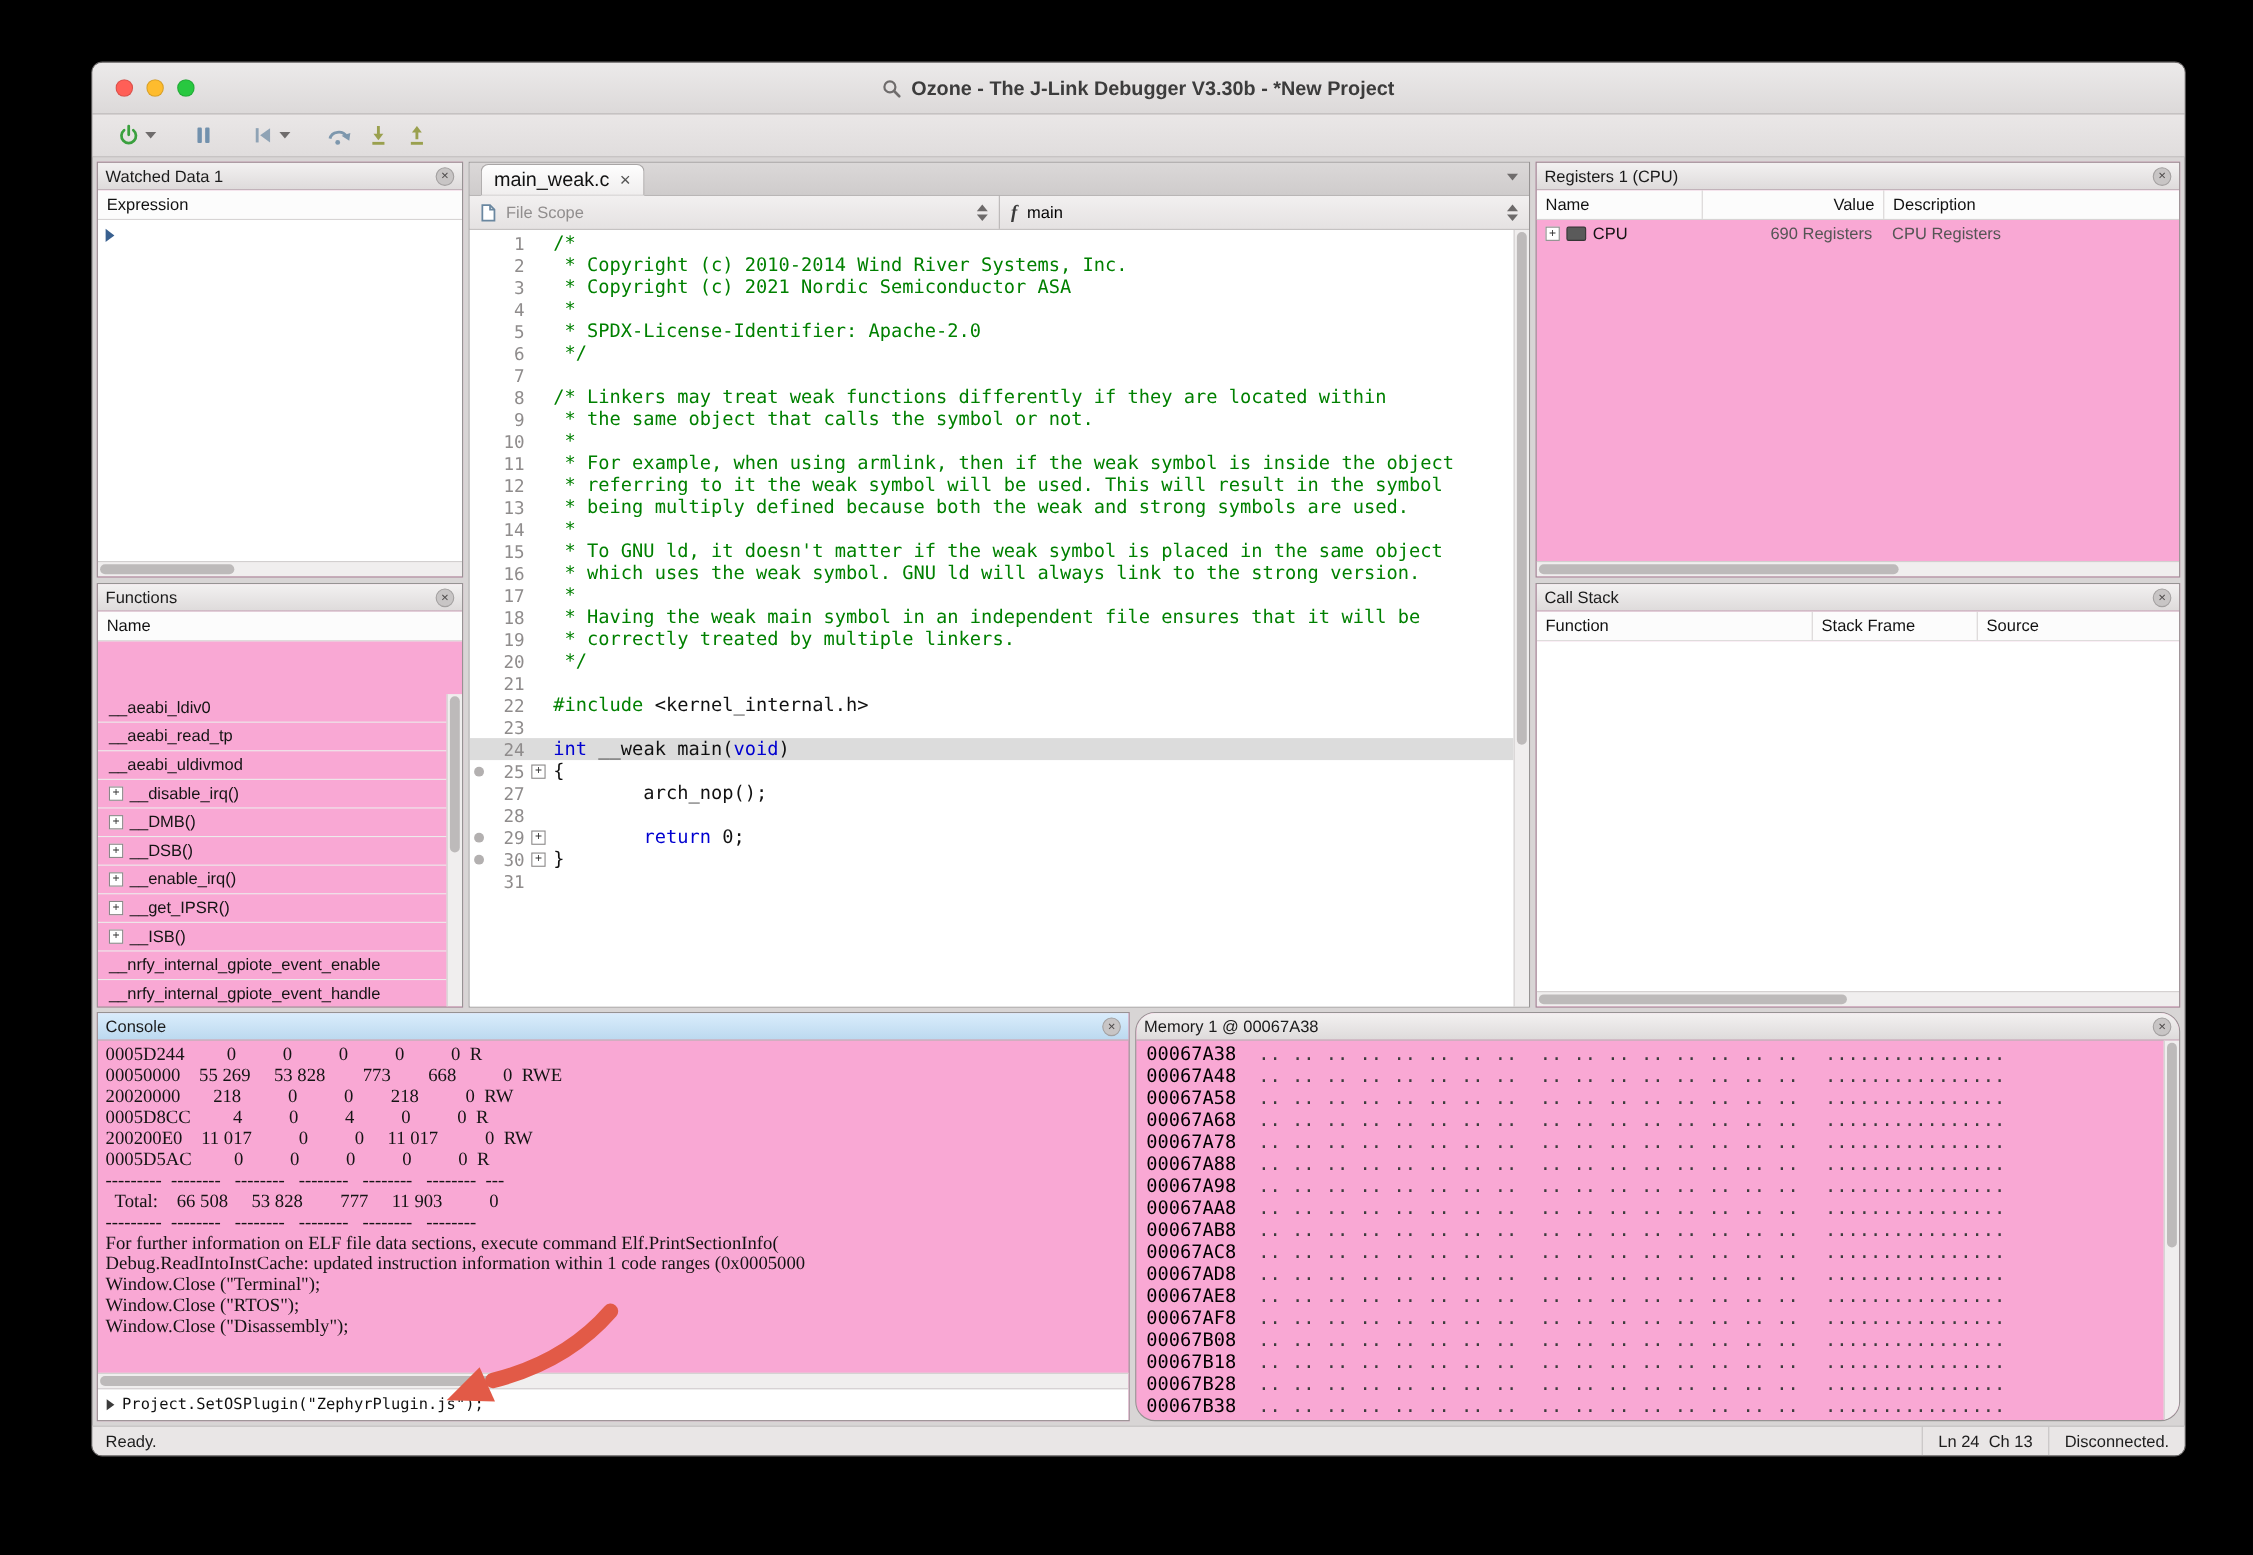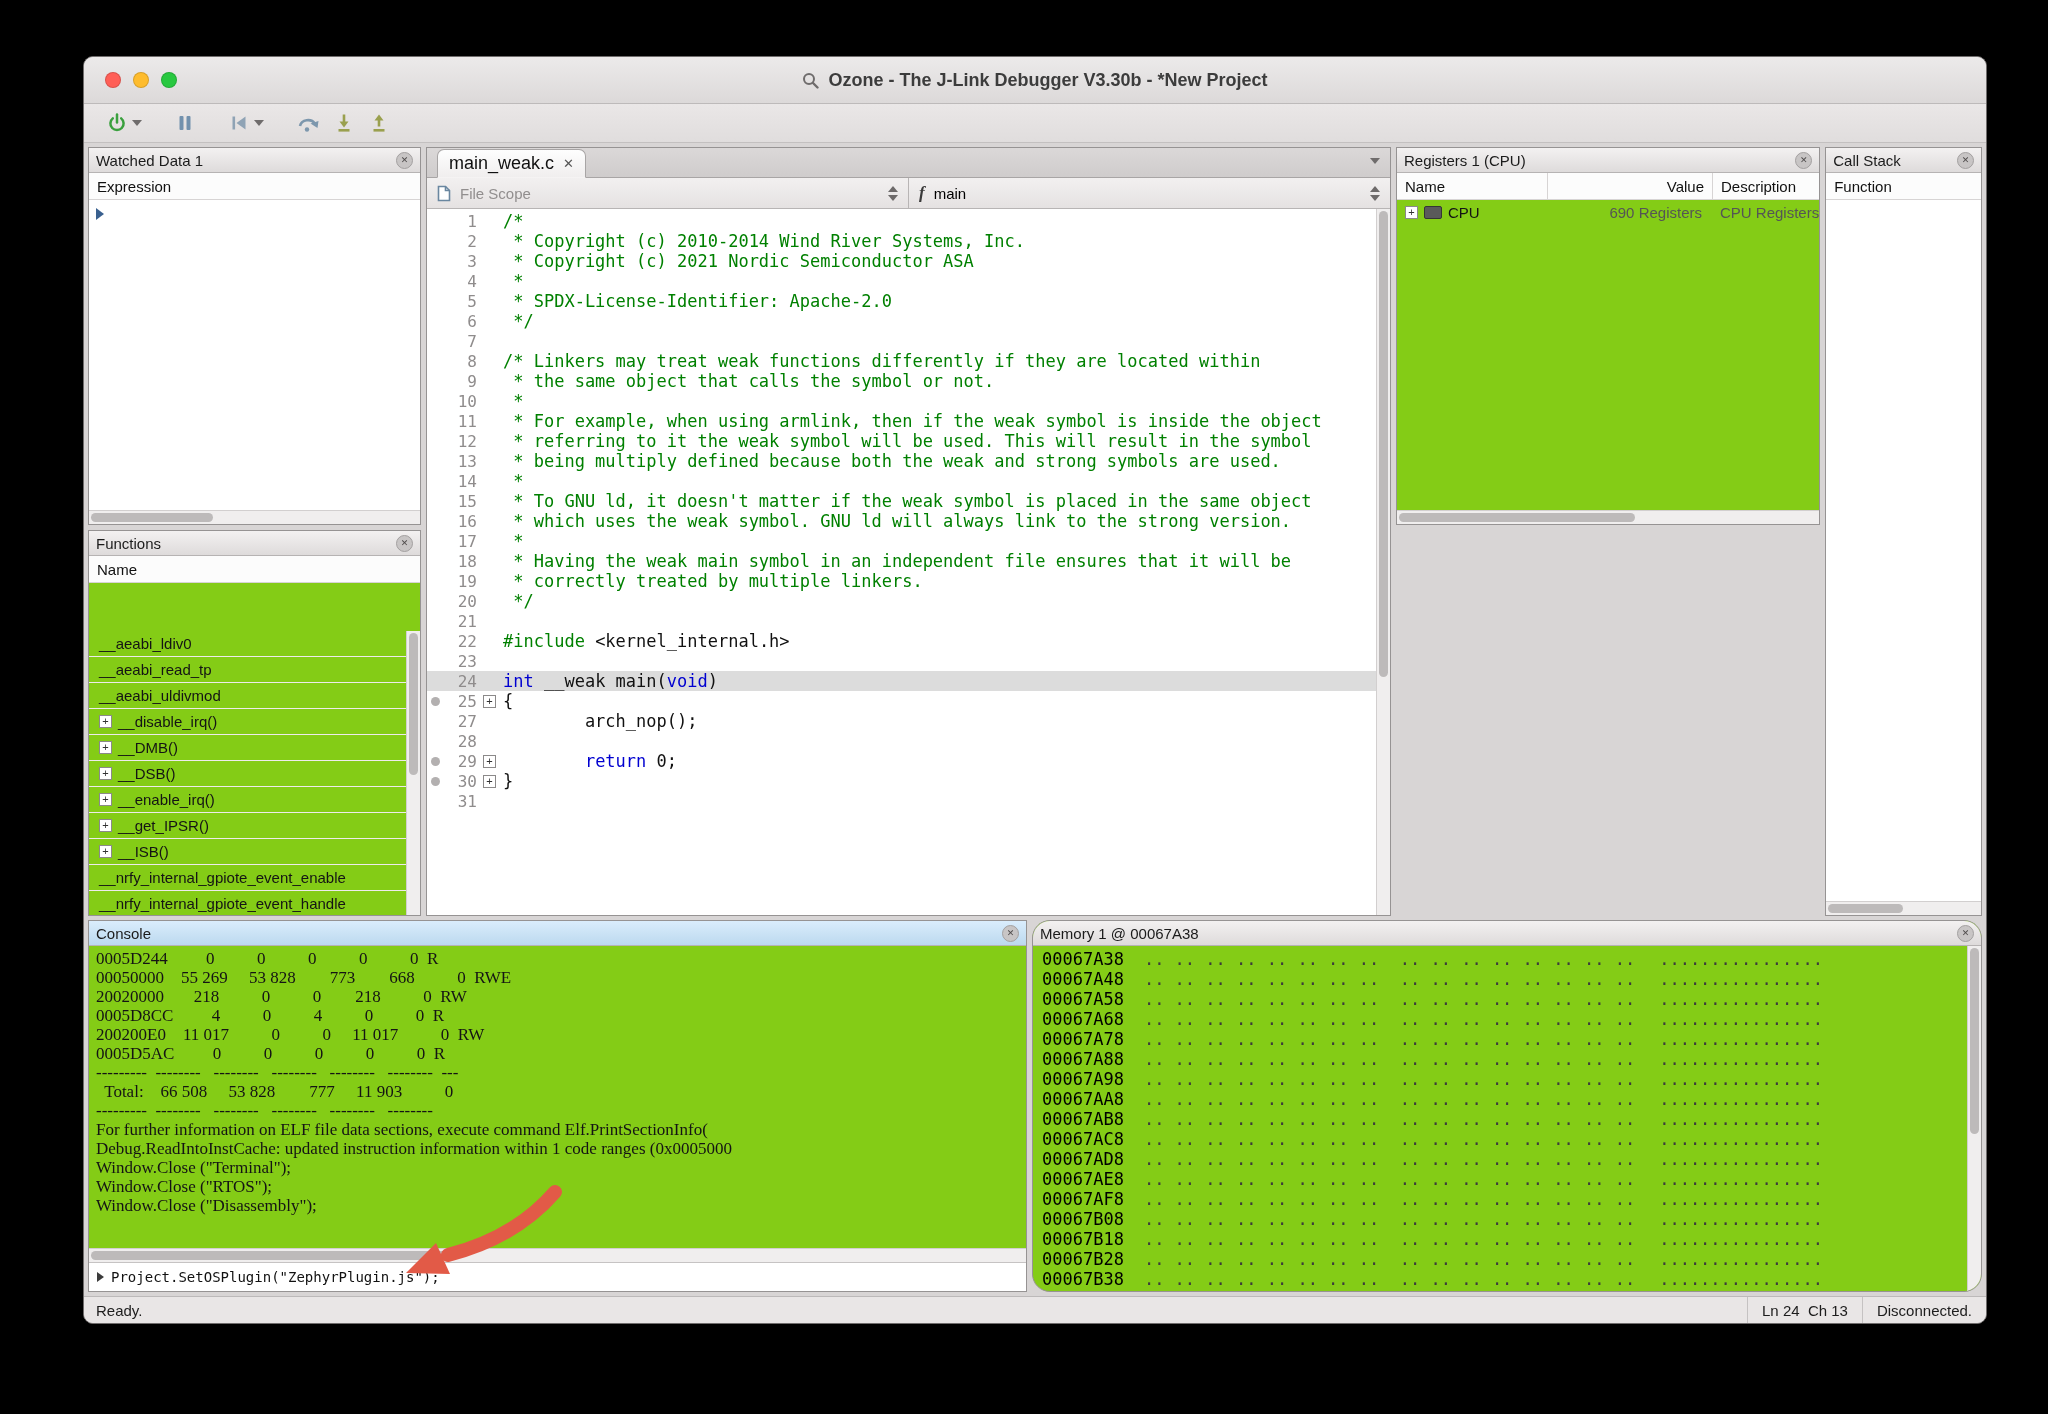--- a/index.html
+++ b/index.html
@@ -13,40 +13,40 @@
   .light.red{background:#ff5f57}.light.yellow{background:#febc2e}.light.green{background:#28c840}
   .title-text{font-size:18px;font-weight:bold;color:#3c3c3c;}
 
   
   .toolbar{height:38px;flex:none;background:linear-gradient(#eae7e7,#e0dddd);border-bottom:1px solid #c3c0c0;display:flex;align-items:center;padding-left:20px;gap:9px;}
   .tbtn{display:flex;align-items:center;gap:4px;padding:2px;}
   .tsep{width:10px;}
   .dd-arrow{width:0;height:0;border-left:5px solid transparent;border-right:5px solid transparent;border-top:6px solid #6f6c6c;}
 
   
-  .panel{background:#84cc16;border:1px solid #969393;display:flex;flex-direction:column;overflow:hidden;box-sizing:border-box;}
+  .panel{background:#f9a8d4;border:1px solid #969393;display:flex;flex-direction:column;overflow:hidden;box-sizing:border-box;}
   .panel-header{height:24px;flex:none;display:flex;align-items:center;padding:0 7px;background:linear-gradient(#f3f1f1,#dedbdb);border-bottom:1px solid #b6b3b3;font-size:15px;color:#1b1b1b;}
   .panel-header.active{background:linear-gradient(#daedfc,#bcd9ef);}
   .panel-header .ptitle{flex:1;white-space:pre;}
   .close-btn{width:17px;height:17px;border-radius:50%;background:#c8c5c5;border:1px solid #a3a0a0;box-sizing:border-box;display:flex;align-items:center;justify-content:center;flex:none;}
   .close-btn::before{content:"\2715";font-size:9px;color:#4f4c4c;line-height:1;}
   .col-header{height:26px;flex:none;display:flex;align-items:center;background:#fcfcfc;border-bottom:1px solid #d7d4d4;font-size:15px;color:#111;}
   .col-header .cell{padding:0 8px;height:100%;display:flex;align-items:center;box-sizing:border-box;}
 
   
   .hscroll{height:13px;flex:none;background:#f0eeee;border-top:1px solid #d2cfcf;position:relative;}
   .hscroll .thumb{position:absolute;top:2px;bottom:2px;border-radius:5px;background:#bdbaba;}
   .vscroll{width:13px;flex:none;background:#f0eeee;border-left:1px solid #d2cfcf;position:relative;}
   .vscroll .thumb{position:absolute;left:2px;right:2px;border-radius:5px;background:#bdbaba;}
 
   
   .main{flex:1;display:flex;gap:5px;padding:4px;min-height:0;}
   .col-left{width:333px;flex:none;display:flex;flex-direction:column;gap:5px;}
   .col-center{flex:1;min-width:0;}
-  .col-right{width:586px;flex:none;display:flex;flex-direction:row;gap:5px;}
+  .col-right{width:586px;flex:none;display:flex;flex-direction:column;gap:5px;}
   .bottomrow{height:372px;flex:none;display:flex;gap:5px;padding:0 4px;}
   .statusbar{height:26px;flex:none;margin-top:4px;background:#e9e6e6;border-top:1px solid #bcb9b9;display:flex;align-items:center;font-size:15px;color:#1d1d1d;}
   .statusbar .ready{padding-left:12px;flex:1;}
   .sb-cell{padding:0 14px;border-left:1px solid #c5c2c2;height:100%;display:flex;align-items:center;white-space:pre;}
 
   
   .watched{height:378px;flex:none;}
   .watched-body{flex:1;position:relative;background:#fff;}
   .expr-marker{position:absolute;left:7px;top:8px;width:0;height:0;border-top:6px solid transparent;border-bottom:6px solid transparent;border-left:8px solid #39608f;}
 

